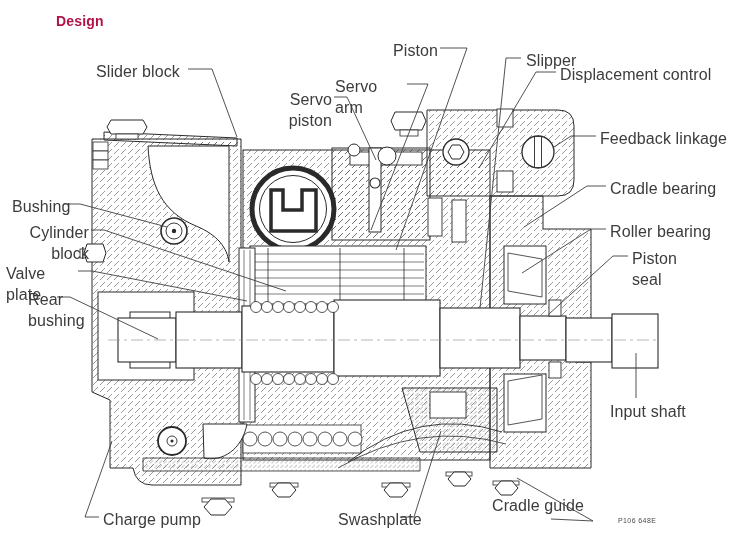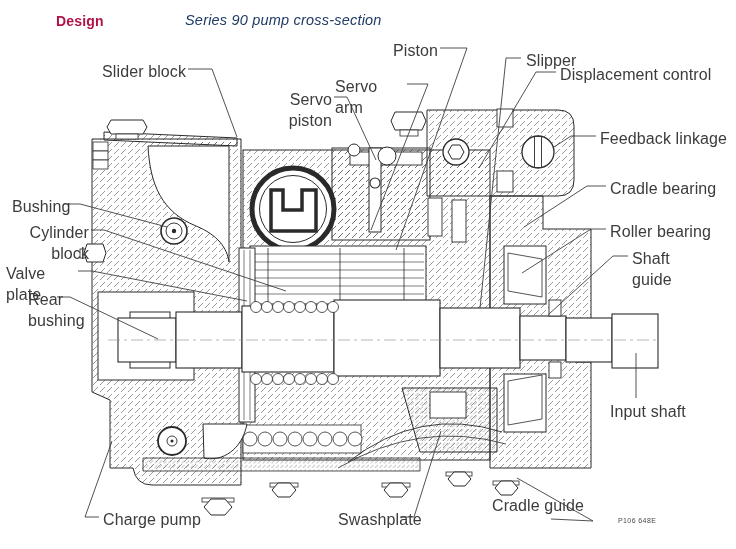--- a/index.html
+++ b/index.html
@@ -31,21 +31,20 @@
     position:absolute;left:618px;top:517px;
     font-size:7px;letter-spacing:.4px;color:var(--color-figure_code,#4a4a4a);
   }
 </style>
 </head>
 <body>
 
 <div class="page">
 
   <span class="section-label">Design</span>
-  <span class="figure-title">Series 90 pump cross-section</span>
 
   <div class="figure">
 
     <svg width="736" height="549" viewBox="0 0 736 549">
       <defs>
         <pattern id="h7" patternUnits="userSpaceOnUse" width="7" height="7">
           <path d="M -2,2 L 2,-2 M 0,9 L 9,0 M 5,9 L 9,5" stroke="#565656" stroke-width="0.6" fill="none"></path>
         </pattern>
         <pattern id="h4" patternUnits="userSpaceOnUse" width="4.5" height="4.5">
           <path d="M -1.5,1.5 L 1.5,-1.5 M 0,6 L 6,0 M 3,6 L 6,3" stroke="#565656" stroke-width="0.5" fill="none"></path>
@@ -210,33 +209,33 @@
         <polyline points="64,204 80,204 167,227"></polyline>
         <polyline points="91,230 104,230 286,291"></polyline>
         <polyline points="78,271 92,271 247,301"></polyline>
         <polyline points="57,297 70,297 158,339"></polyline>
         <polyline points="99,517 85,517 112,441"></polyline>
         <polyline points="400,517 414,517 441,431"></polyline>
         <polyline points="551,519 593,521 517,478"></polyline>
       </g>
     </svg>
 
-    <div class="callout" style="left:86px;top:62px;width:100px;text-align:right;">Slider block</div>
+    <div class="callout" style="left:96px;top:62px;width:100px;text-align:left;">Slider block</div>
     <div class="callout" style="left:242px;top:90px;width:90px;text-align:right;">Servo piston</div>
     <div class="callout" style="left:335px;top:77px;width:70px;text-align:left;">Servo arm</div>
     <div class="callout" style="left:393px;top:41px;width:45px;text-align:right;">Piston</div>
     <div class="callout" style="left:526px;top:51px;text-align:right;">Slipper</div>
     <div class="callout" style="left:560px;top:65px;">Displacement control</div>
     <div class="callout" style="left:600px;top:129px;">Feedback linkage</div>
     <div class="callout" style="left:610px;top:179px;text-align:right;">Cradle bearing</div>
     <div class="callout" style="left:12px;top:197px;width:50px;text-align:right;">Bushing</div>
     <div class="callout" style="left:9px;top:223px;width:80px;text-align:right;">Cylinder block</div>
     <div class="callout" style="left:610px;top:222px;">Roller bearing</div>
     <div class="callout" style="left:6px;top:264px;width:70px;">Valve plate</div>
-    <div class="callout" style="left:632px;top:249px;width:40px;">Shaft guide</div>
+    <div class="callout" style="left:632px;top:249px;width:40px;">Piston seal</div>
     <div class="callout" style="left:28px;top:290px;width:58px;">Rear bushing</div>
     <div class="callout" style="left:610px;top:402px;">Input shaft</div>
     <div class="callout" style="left:103px;top:510px;">Charge pump</div>
     <div class="callout" style="left:338px;top:510px;width:60px;text-align:right;">Swashplate</div>
     <div class="callout" style="left:492px;top:496px;">Cradle guide</div>
 
     <div class="figcode">P106 648E</div>
   </div>
 </div>
 

